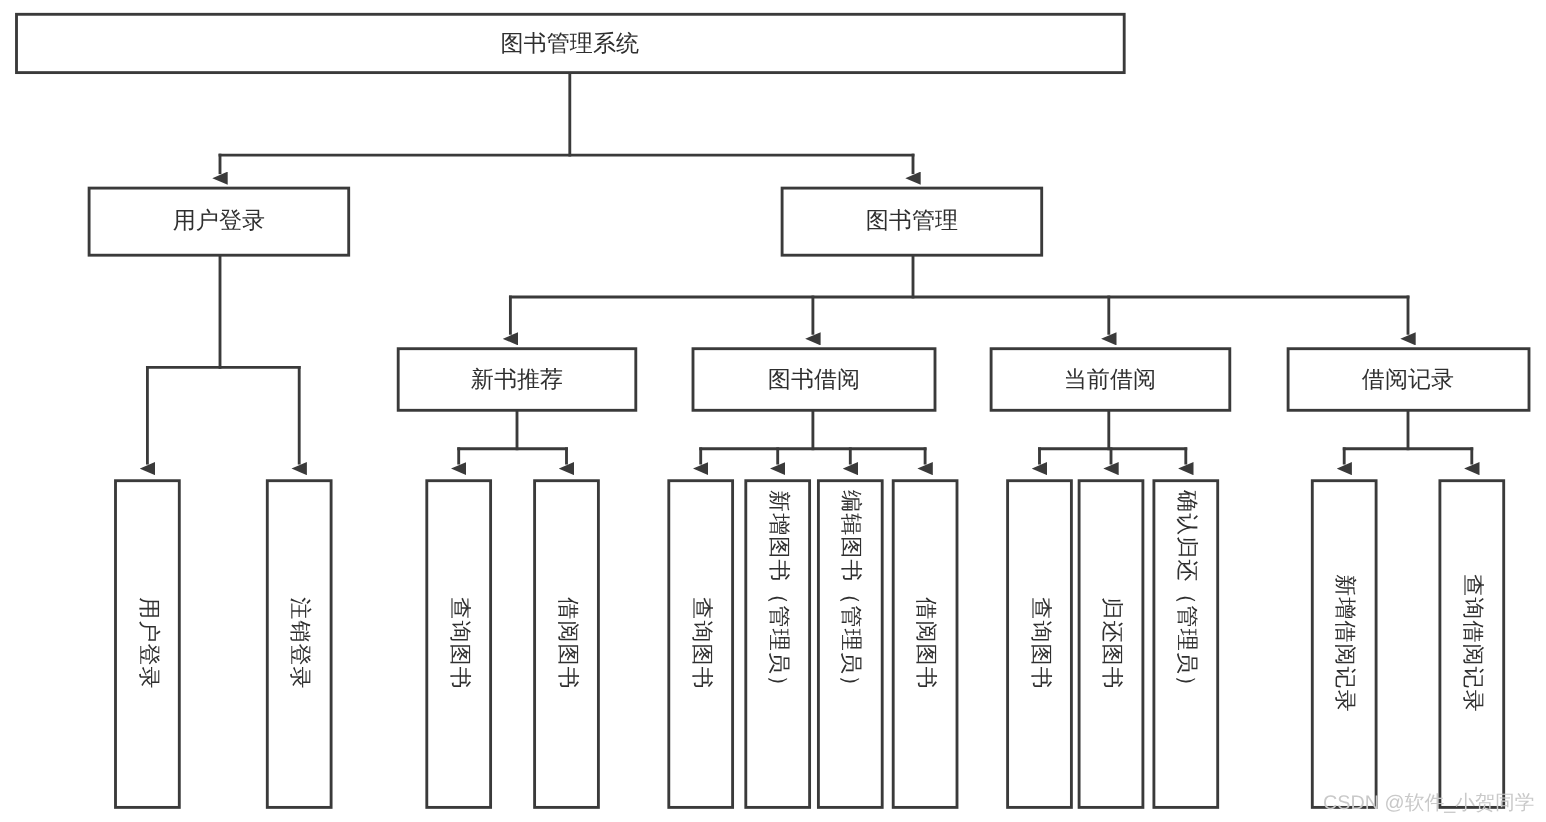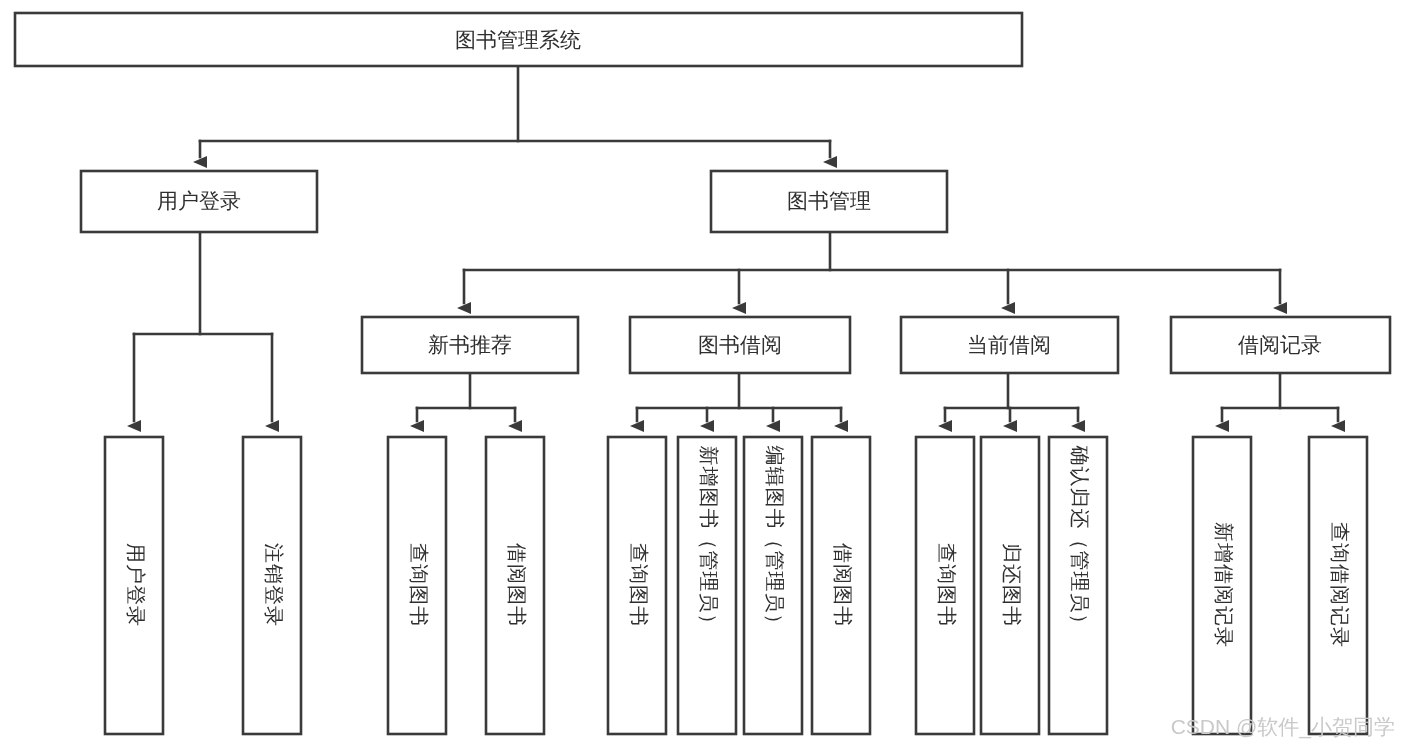--- a/index.html
+++ b/index.html
@@ -18,21 +18,21 @@
     font-family:"Liberation Sans","DejaVu Sans",sans-serif;
     font-size:21px;
     text-anchor:middle;
     dominant-baseline:middle;
   }
   .node-label.vertical{font-size:20px;letter-spacing:1px;}
   .watermark{
     position:absolute;
     right:10px;bottom:6px;
     font-family:"Liberation Sans","DejaVu Sans",sans-serif;
-    font-size:21px;
+    font-size:18px;
     color:#c9c9c9;
     white-space:nowrap;
     user-select:none;
   }
 </style>
 </head>
 <body>
 
 <div id="diagram-root">
 

